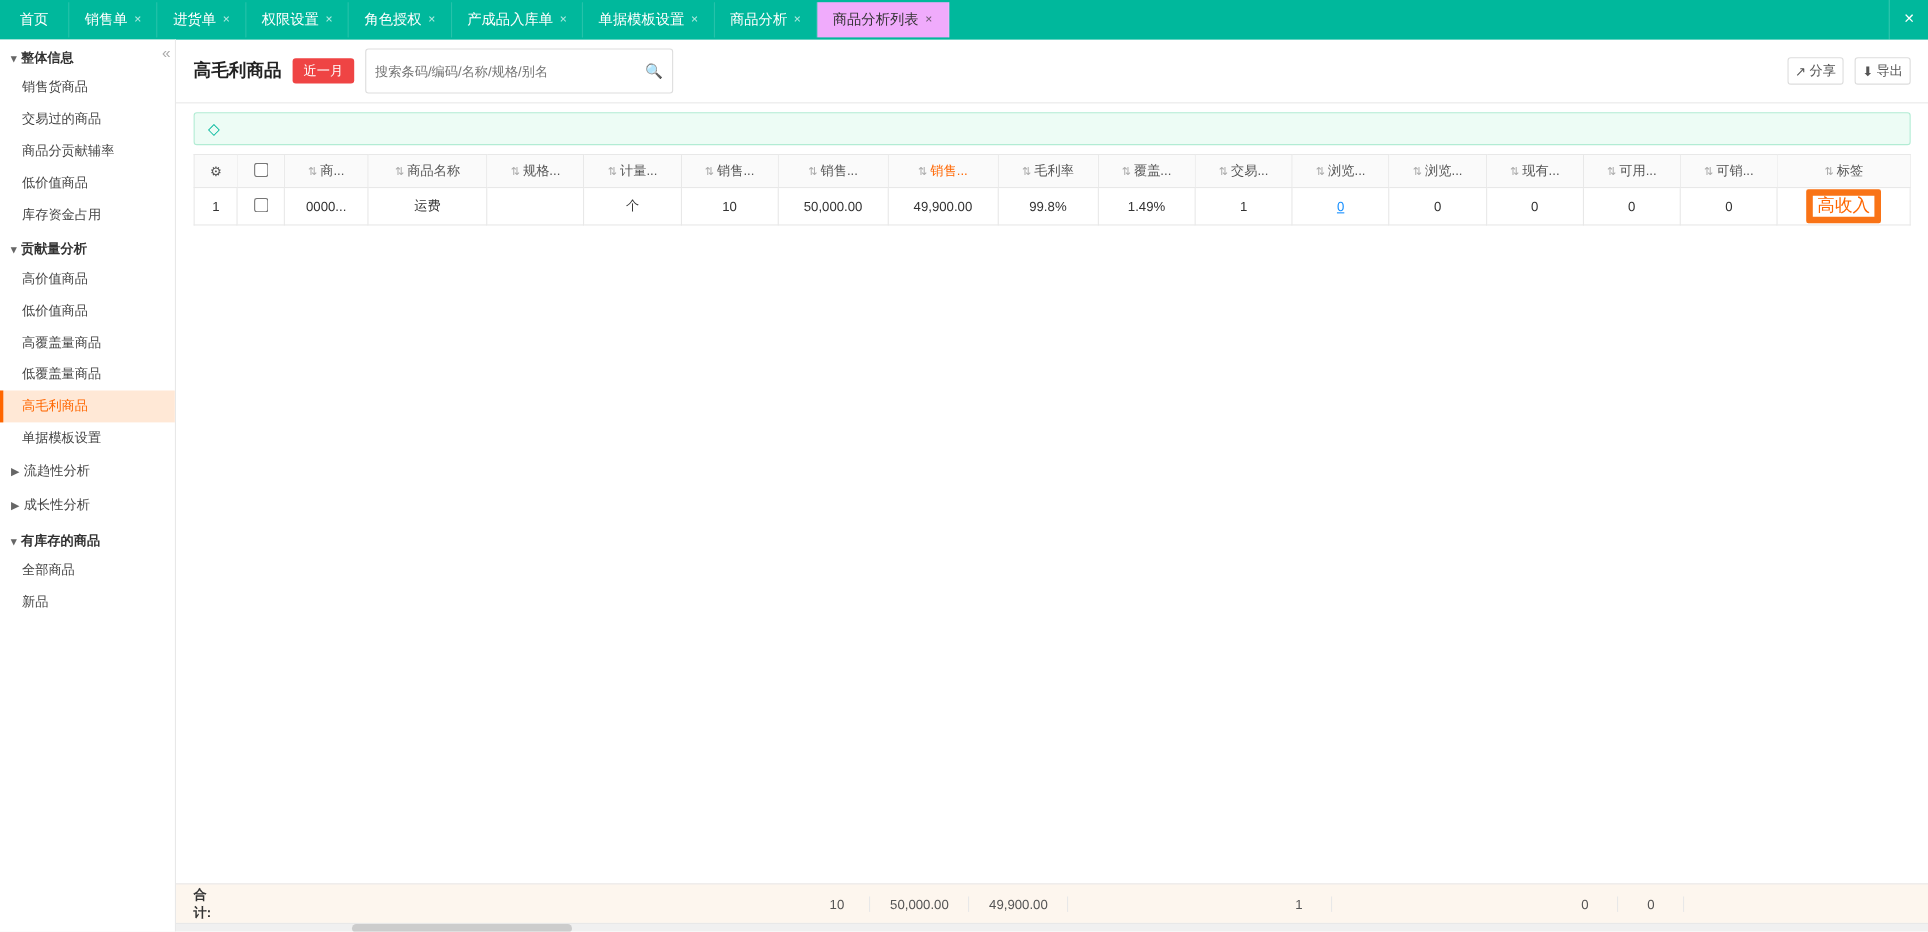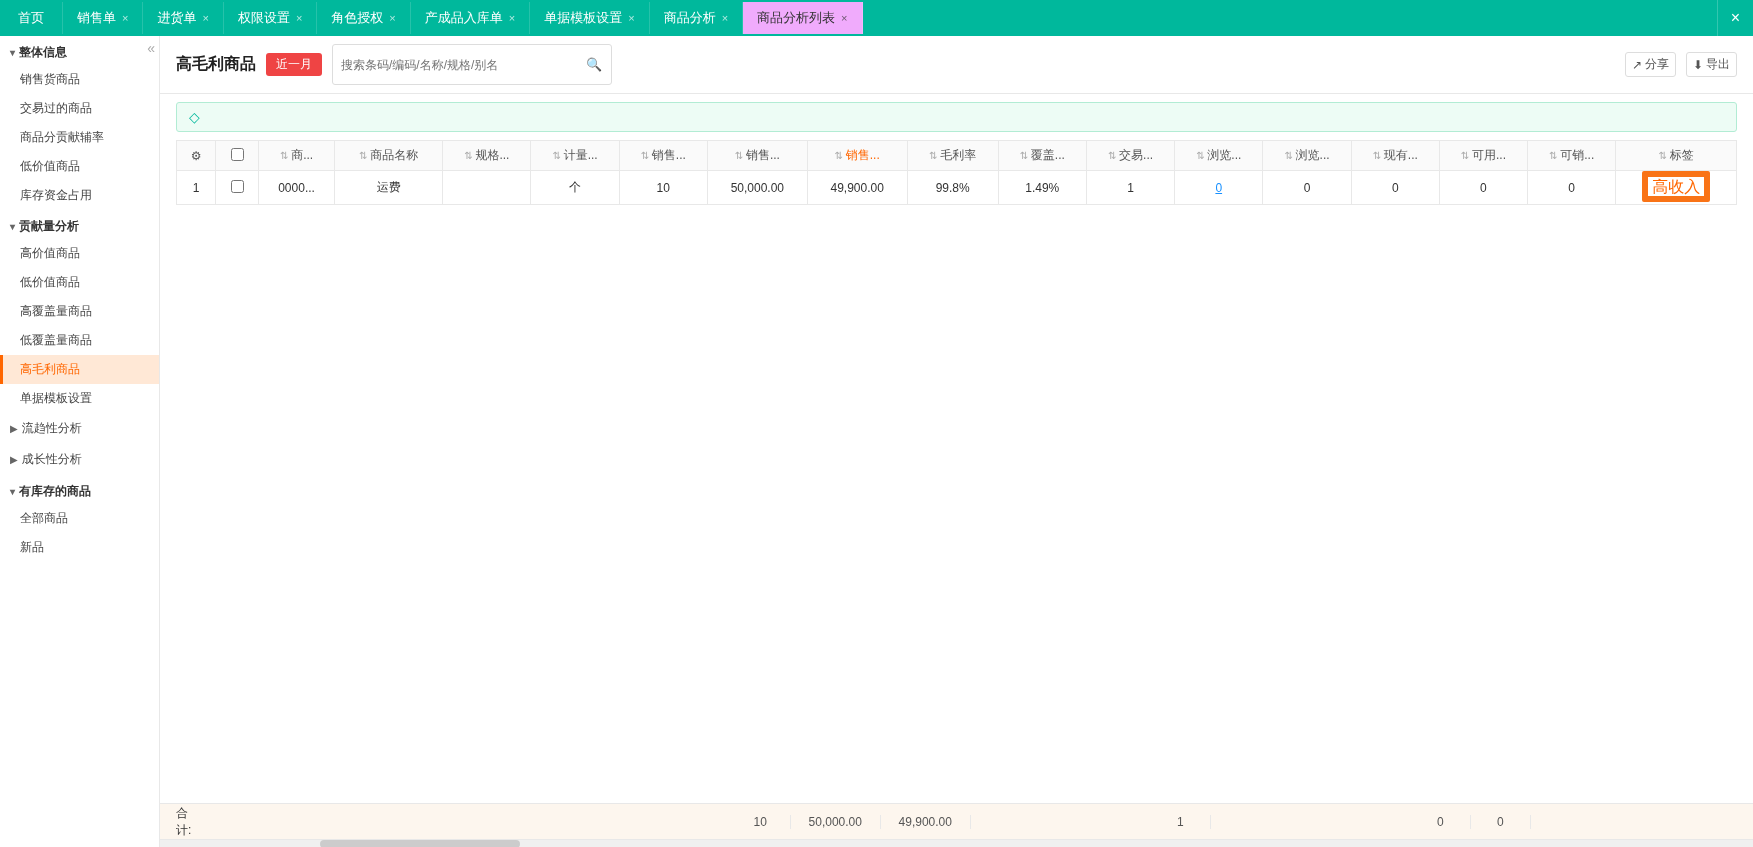--- a/index.html
+++ b/index.html
@@ -264,21 +264,21 @@
       display: flex;
       align-items: center;
       padding: 0 16px;
       font-size: 12px;
       color: #555;
       flex-shrink: 0;
     }
     .footer-bar .footer-label {
       margin-right: 8px;
       color: #333;
-      font-weight: normal;
+      font-weight: bold;
     }
     .footer-cells {
       display: flex;
       align-items: center;
       width: 100%;
     }
     .footer-cell {
       text-align: center;
       padding: 0 8px;
       border-right: 1px solid #e8e8e8;

